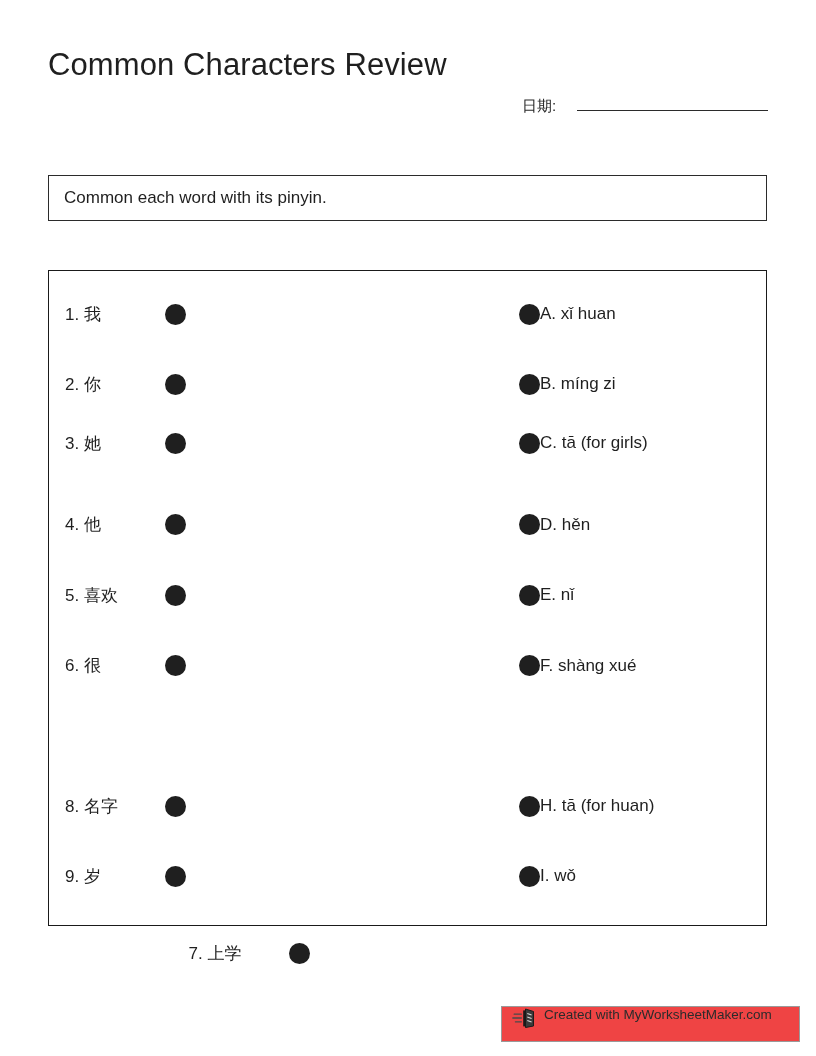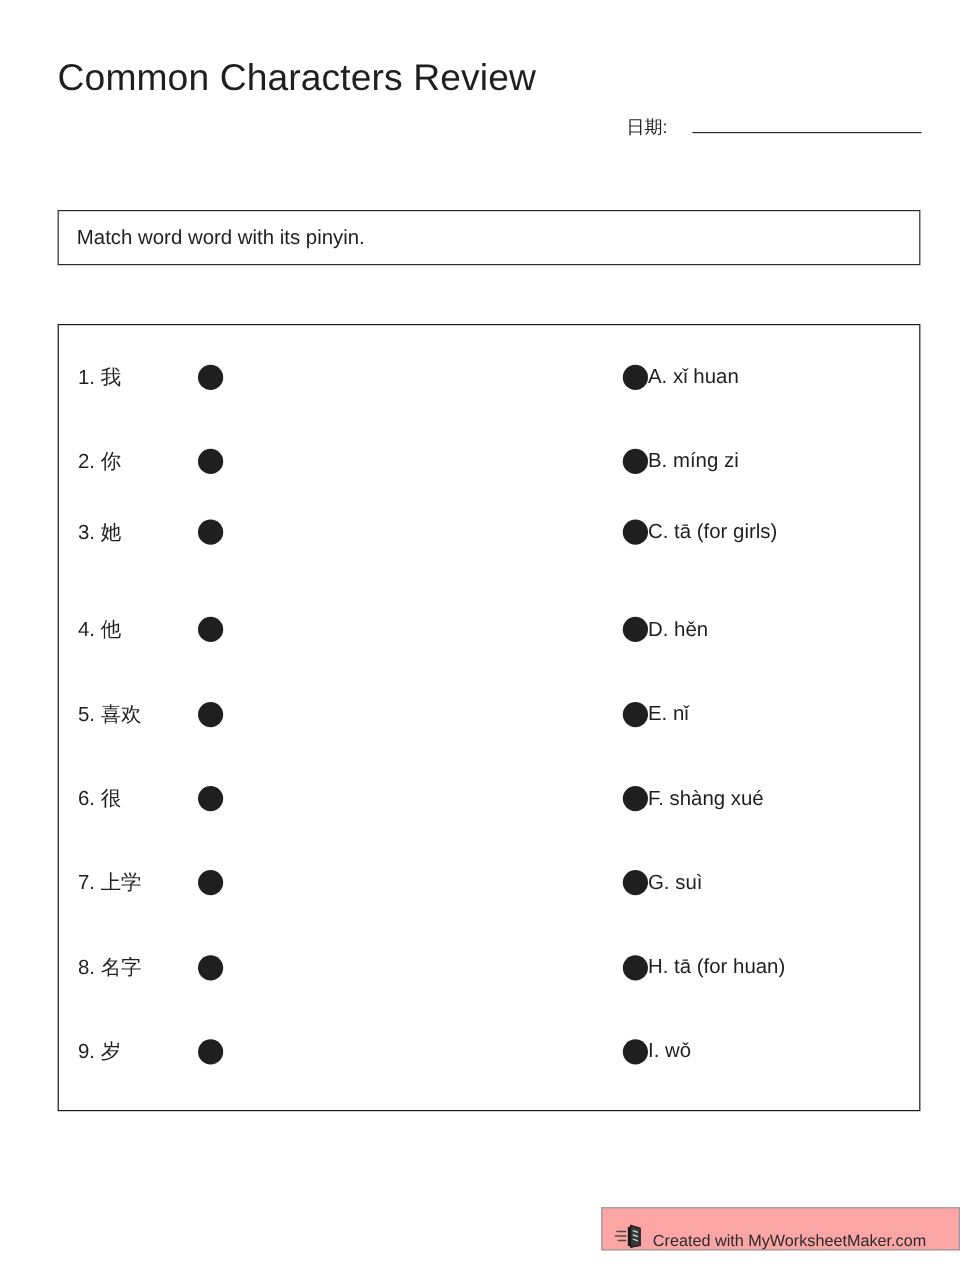--- a/index.html
+++ b/index.html
@@ -139,22 +139,22 @@
   
   #footer-badge {
     position: absolute;
     left: 501px;
     top: 1006px;
     width: 299px;
     height: 36px;
     border: 1.2px solid #9a9a9a;
     box-sizing: border-box;
     display: flex;
-    align-items: flex-end;
-    background: #fca5a5;
+    align-items: flex-start;
+    background: #ef4444;
   }
   #footer-logo-icon {
     margin-left: 10px;
     width: 26px;
     height: 22px;
     flex: 0 0 26px;
     display: block;
   }
   #footer-text {
     font-size: 13.5px;
@@ -172,21 +172,21 @@
 
 
   <div class="meta-field" id="date-field">
     <span class="meta-label">日期:</span>
     <span class="meta-line"></span>
   </div>
 
 </div>
 
 <div id="instruction-box">
-  <span id="instruction-text">Match word word with its pinyin.</span>
+  <span id="instruction-text">Common each word with its pinyin.</span>
 </div>
 
 <div id="matching-box">
   <div id="match-grid">
       <div class="match-row" style="top: 26px;">
         <div class="left-side">
           <div class="prompt-text"><span>1.</span> <span class="cn">我</span></div>
           <div class="dot"></div>
         </div>
         <div class="right-side">
@@ -237,21 +237,21 @@
       <div class="match-row" style="top: 377.5px;">
         <div class="left-side">
           <div class="prompt-text"><span>6.</span> <span class="cn">很</span></div>
           <div class="dot"></div>
         </div>
         <div class="right-side">
           <div class="dot"></div>
           <div class="answer-text"><span>F.</span> <span>shàng xué</span></div>
         </div>
       </div>
-      <div class="match-row" style="top: 447.8px;">
+      <div class="match-row" style="top: 447.8px; flex-direction: column;">
         <div class="left-side">
           <div class="prompt-text"><span>7.</span> <span class="cn">上学</span></div>
           <div class="dot"></div>
         </div>
         <div class="right-side">
           <div class="dot"></div>
           <div class="answer-text"><span>G.</span> <span>suì</span></div>
         </div>
       </div>
       <div class="match-row" style="top: 518.1px;">

